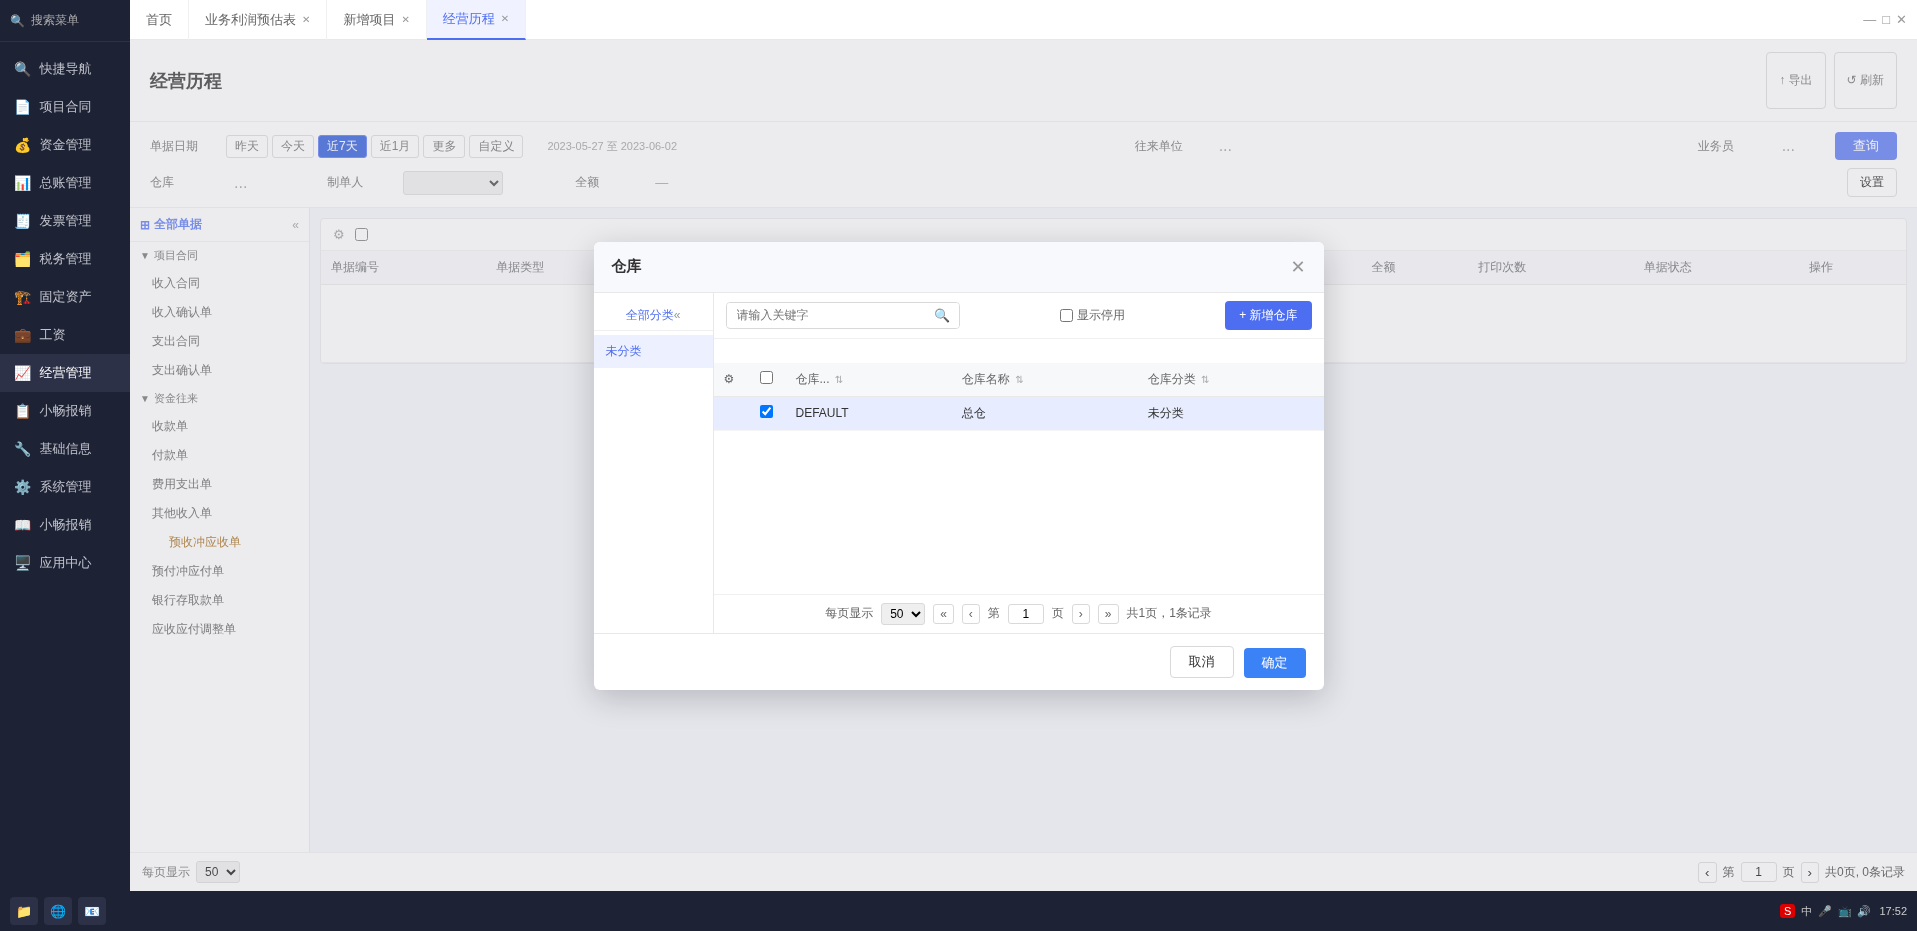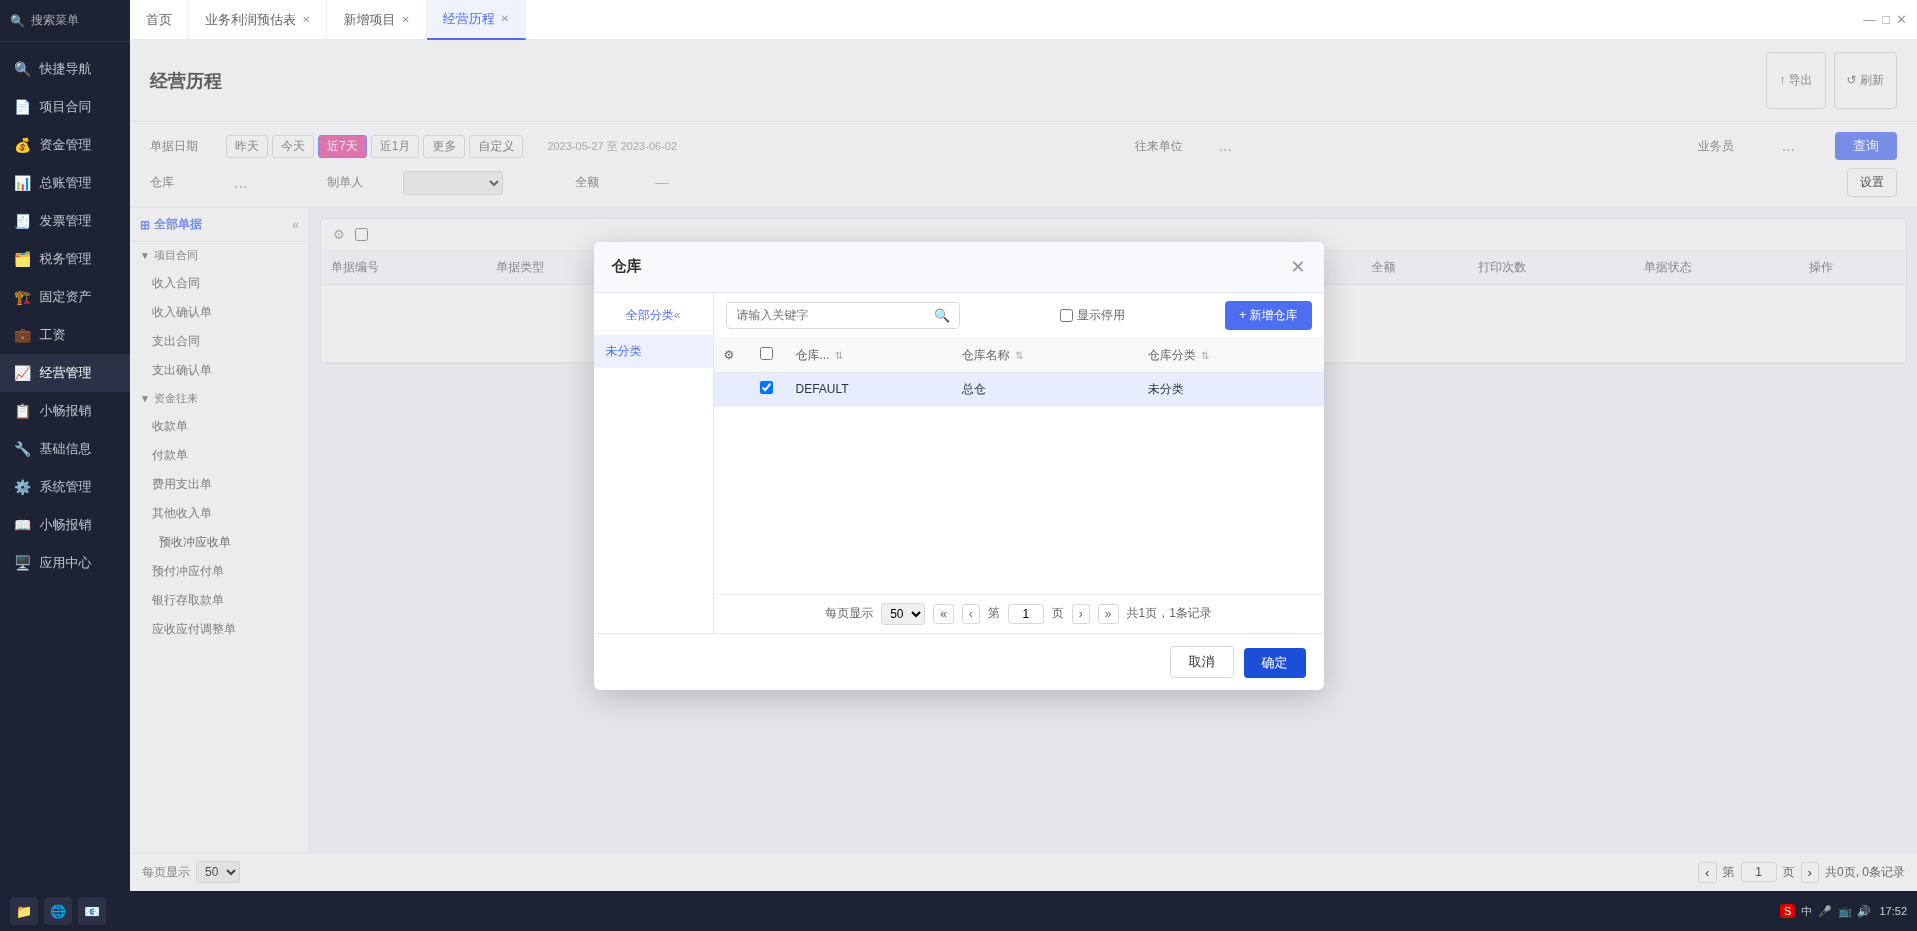--- a/index.html
+++ b/index.html
@@ -46,21 +46,21 @@
     }
 
     
     .filter-bar {
       background: #fff; padding: 10px 20px; border-bottom: 1px solid #eee;
     }
     .filter-row { display: flex; align-items: center; gap: 16px; margin-bottom: 8px; flex-wrap: wrap; }
     .filter-label { font-size: 12px; color: #666; min-width: 60px; }
     .date-btns { display: flex; gap: 4px; align-items: center; }
     .date-btn { padding: 2px 8px; border: 1px solid #d9d9d9; border-radius: 3px; background: #fff; cursor: pointer; font-size: 12px; color: #666; }
-    .date-btn.active { background: #ec4899; color: #fff; border-color: #4e6ef2; }
+    .date-btn.active { background: #1d4ed8; color: #fff; border-color: #4e6ef2; }
     .date-range { font-size: 11px; color: #999; margin-left: 8px; }
     .filter-dots { color: #999; font-size: 16px; cursor: pointer; padding: 0 8px; }
     .filter-select { border: 1px solid #d9d9d9; padding: 3px 8px; border-radius: 3px; font-size: 12px; color: #333; cursor: pointer; }
     .btn-query { background: #4e6ef2; color: #fff; border: none; padding: 5px 18px; border-radius: 4px; cursor: pointer; font-size: 13px; }
     .btn-set { background: #fff; border: 1px solid #d9d9d9; padding: 5px 12px; border-radius: 4px; cursor: pointer; font-size: 12px; }
     .filter-row2 { display: flex; align-items: center; gap: 16px; }
 
     
     .table-area {
       background: #fff; margin: 10px 20px; border-radius: 4px; border: 1px solid #e8e8e8;
@@ -95,21 +95,21 @@
     .modal-sidebar-header {
       display: flex; align-items: center; justify-content: center; padding: 6px 10px; font-size: 12px; color: #4e6ef2; cursor: pointer; border-bottom: 1px solid #f0f0f0; margin-bottom: 4px;
     }
     .modal-sidebar-item {
       padding: 8px 12px; font-size: 12px; color: #333; cursor: pointer;
     }
     .modal-sidebar-item.active { color: #4e6ef2; background: #edf0ff; }
     .collapse-btn { cursor: pointer; color: #999; font-size: 12px; }
 
     
-    .modal-content-area { flex: 1; display: flex; flex-direction: column; overflow: hidden; }
+    .modal-content-area { flex: 1; display: flex; flex-direction: column; overflow: hidden; gap: 24px; }
     .modal-toolbar {
       display: flex; align-items: center; justify-content: space-between; padding: 8px 12px; border-bottom: 1px solid #f0f0f0;
     }
     .modal-search {
       display: flex; align-items: center; gap: 0; border: 1px solid #d9d9d9; border-radius: 4px; overflow: hidden; background: #fff;
     }
     .modal-search input { border: none; outline: none; padding: 5px 10px; font-size: 12px; width: 200px; }
     .modal-search .search-icon { padding: 5px 8px; background: #fff; cursor: pointer; color: #999; }
     .modal-checkbox { display: flex; align-items: center; gap: 4px; font-size: 12px; color: #666; }
     .btn-add-warehouse { background: #4e6ef2; color: #fff; border: none; padding: 6px 14px; border-radius: 4px; cursor: pointer; font-size: 12px; }
@@ -126,21 +126,21 @@
       display: flex; align-items: center; justify-content: center; gap: 8px; padding: 8px 12px; border-top: 1px solid #f0f0f0; font-size: 12px; color: #666;
     }
     .modal-pagination .pg-btn { border: 1px solid #d9d9d9; background: #fff; padding: 2px 6px; border-radius: 3px; cursor: pointer; font-size: 12px; color: #666; }
     .modal-pagination .pg-input { width: 36px; border: 1px solid #d9d9d9; border-radius: 3px; text-align: center; padding: 2px 4px; font-size: 12px; }
     .modal-pagination select { border: 1px solid #d9d9d9; border-radius: 3px; padding: 2px 4px; font-size: 12px; }
 
     .modal-footer {
       display: flex; align-items: flex-end; justify-content: flex-end; gap: 10px; padding: 12px 18px; border-top: 1px solid #e8e8e8;
     }
     .btn-cancel { background: #fff; border: 1px solid #d9d9d9; padding: 6px 18px; border-radius: 4px; cursor: pointer; font-size: 13px; color: #333; }
-    .btn-confirm { background: #1d4ed8; color: #fff; border: none; padding: 6px 18px; border-radius: 4px; cursor: pointer; font-size: 13px; }
+    .btn-confirm { background: #3b82f6; color: #fff; border: none; padding: 6px 18px; border-radius: 4px; cursor: pointer; font-size: 13px; }
 
     
     .modal-sidebar::-webkit-scrollbar, .modal-table::-webkit-scrollbar { width: 6px; }
     .modal-sidebar::-webkit-scrollbar-thumb, .modal-table::-webkit-scrollbar-thumb { background: #d0d0d0; border-radius: 3px; }
 
     
     .taskbar { position: fixed; bottom: 0; left: 0; right: 0; height: 40px; background: #1e2235; display: flex; align-items: center; justify-content: space-between; padding: 0 10px; z-index: 50; }
     .taskbar-left { display: flex; align-items: center; gap: 6px; }
     .taskbar-right { display: flex; align-items: center; gap: 8px; font-size: 11px; color: #ccc; }
     .taskbar-icon { width: 28px; height: 28px; border-radius: 4px; background: #2d3148; display: flex; align-items: center; justify-content: center; cursor: pointer; }
@@ -316,21 +316,21 @@
           </div>
           <div>
             <div style="padding:6px 10px;color:#666;font-size:11px;display:flex;align-items:center;gap:4px;">
     <span style="font-size:10px;">▼</span>
     <span>资金往来</span>
   </div>
             <div style="padding: 6px 10px 6px 22px; font-size: 12px; color: rgb(85, 85, 85); cursor: pointer;">收款单</div>
             <div style="padding: 6px 10px 6px 22px; font-size: 12px; color: rgb(85, 85, 85); cursor: pointer;">付款单</div>
             <div style="padding: 6px 10px 6px 22px; font-size: 12px; color: rgb(85, 85, 85); cursor: pointer;">费用支出单</div>
             <div style="padding: 6px 10px 6px 22px; font-size: 12px; color: rgb(85, 85, 85); cursor: pointer; font-family: Liberation Serif, serif;">其他收入单</div>
-            <div style="padding: 6px 10px 6px 29px; font-size: 12px; color: #404040; cursor: pointer;">预收冲应收单</div>
+            <div style="padding: 6px 10px 6px 39px; font-size: 12px; color: #a16207; cursor: pointer;">预收冲应收单</div>
             <div style="padding: 6px 10px 6px 22px; font-size: 12px; color: rgb(85, 85, 85); cursor: pointer;">预付冲应付单</div>
             <div style="padding: 6px 10px 6px 22px; font-size: 12px; color: rgb(85, 85, 85); cursor: pointer;">银行存取款单</div>
             <div style="padding: 6px 10px 6px 22px; font-size: 12px; color: rgb(85, 85, 85); cursor: pointer;">应收应付调整单</div>
           </div>
         </div>
     </div>
     <div style="flex:1; overflow:auto;">
       <div class="table-area" style="margin:10px;">
         <div class="table-toolbar">
           <div class="table-left">

